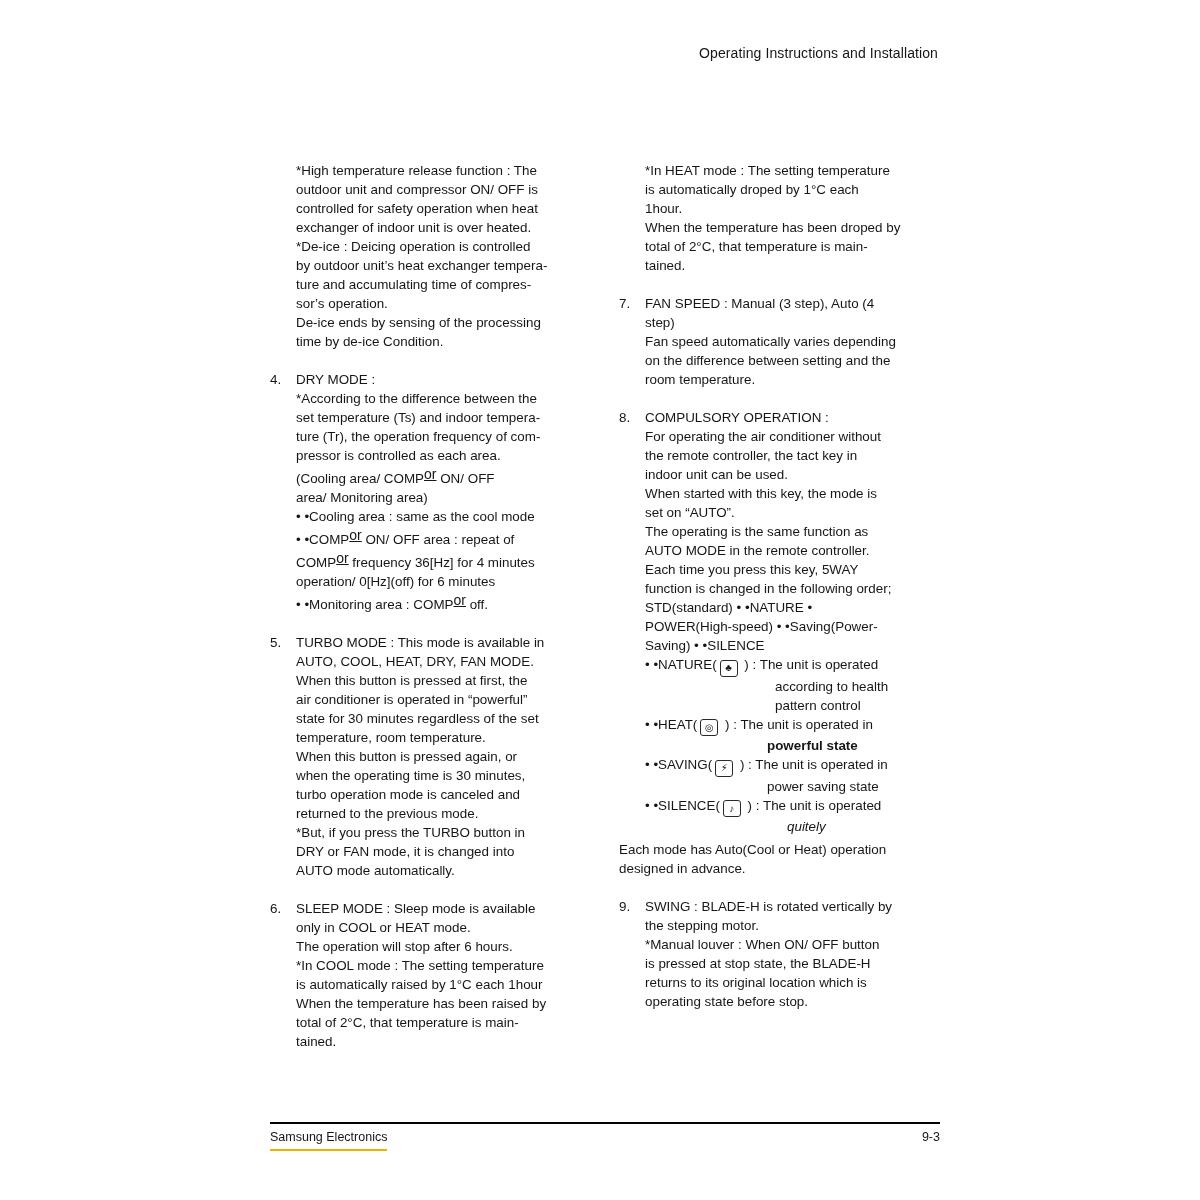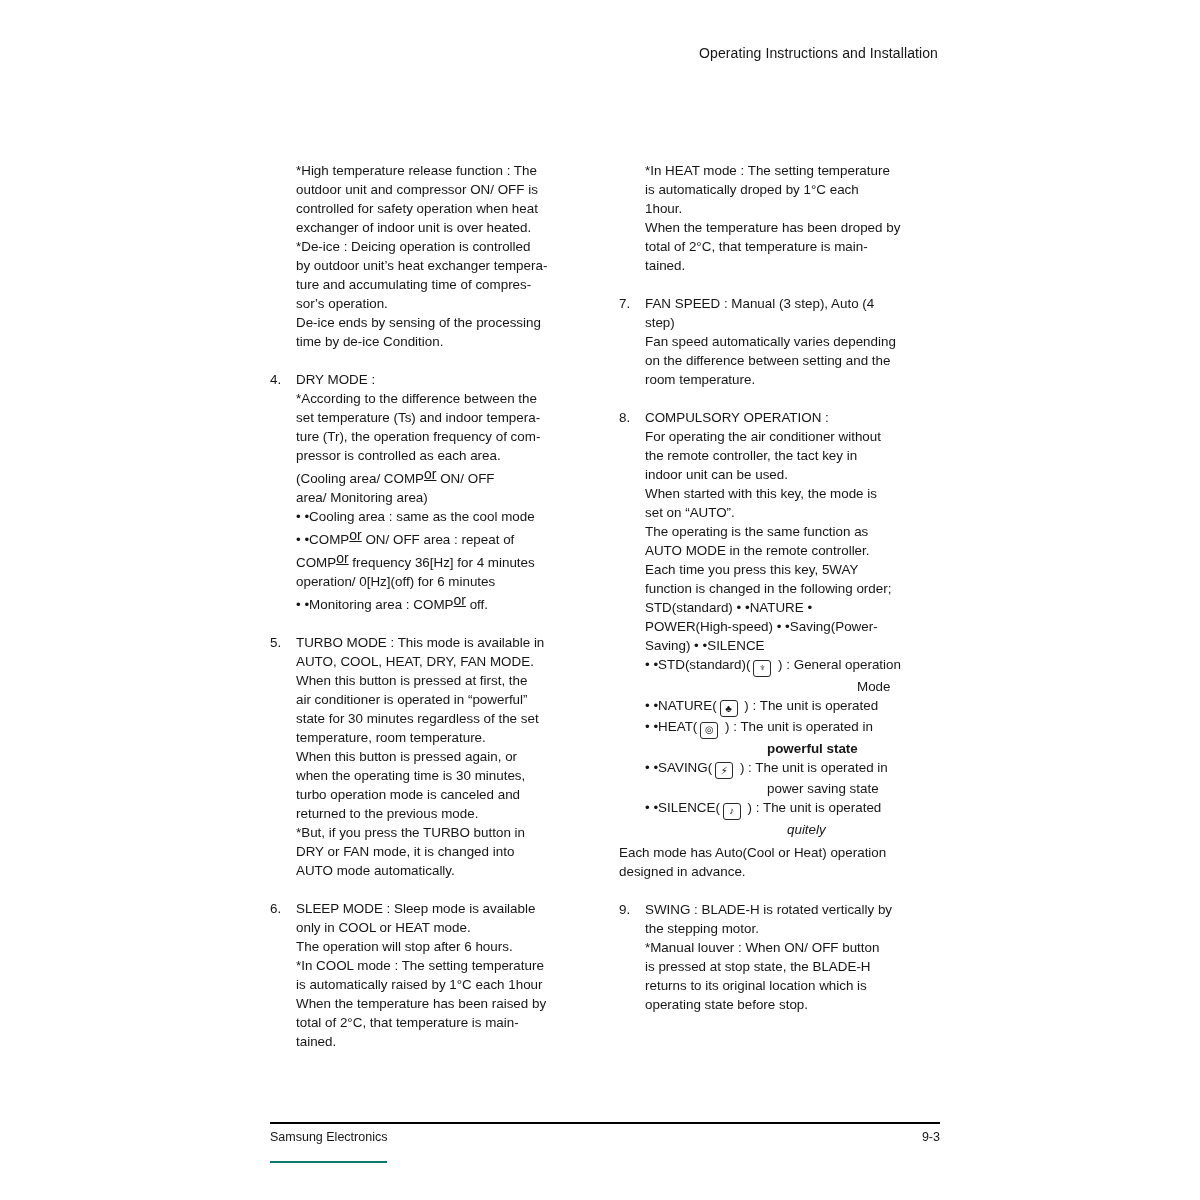--- a/index.html
+++ b/index.html
@@ -28,21 +28,21 @@
   .cont-1{padding-left:130px;}
   .cont-2{padding-left:122px;font-weight:bold;}
   .cont-3{padding-left:122px;}
   .cont-4{padding-left:142px;font-style:italic;}
   .outro{margin-top:4px;}
   .footer{
     position:absolute;left:270px;width:670px;top:1122px;
     border-top:2px solid #000;padding-top:4px;
     display:flex;justify-content:space-between;font-size:12.5px;
   }
-  .footer-left{border-bottom:2px solid #0f766e;padding-bottom:14px;}
+  .footer-left{border-bottom:2px solid #eab308;padding-bottom:2px;}
 </style>
 </head>
 <body>
 
 <div class="page">
 
   <div class="header">Operating Instructions and Installation</div>
 
   <div class="content">
 
@@ -134,27 +134,25 @@
 When started with this key, the mode is
 set on “AUTO”.
 The operating is the same function as
 AUTO MODE in the remote controller.
 Each time you press this key, 5WAY
 function is changed in the following order;
 STD(standard) • •NATURE •
 POWER(High-speed) • •Saving(Power-
 Saving) • •SILENCE</div>
 
-          <div class="mode-line"><span>• •STD(standard)(</span><span class="mode-icon">
-                <span>♆</span>
-              </span><span> ) : General operation</span><div class="mode-cont cont-0">Mode</div></div>
 
           <div class="mode-line"><span>• •NATURE(</span><span class="mode-icon">
                 <span>♣</span>
-              </span><span> ) : The unit is operated</span></div>
+              </span><span> ) : The unit is operated</span><div class="mode-cont cont-1">according to health
+pattern control</div></div>
 
           <div class="mode-line"><span>• •HEAT(</span><span class="mode-icon">
                 <span>◎</span>
               </span><span> ) : The unit is operated in</span><div class="mode-cont cont-2">powerful state</div></div>
 
           <div class="mode-line"><span>• •SAVING(</span><span class="mode-icon">
                 <span>⚡</span>
               </span><span> ) : The unit is operated in</span><div class="mode-cont cont-3">power saving state</div></div>
 
           <div class="mode-line"><span>• •SILENCE(</span><span class="mode-icon">

